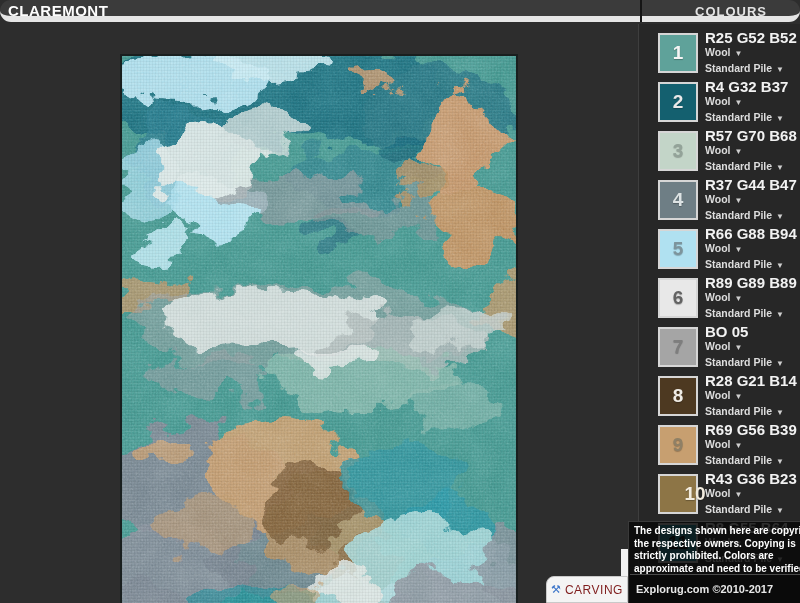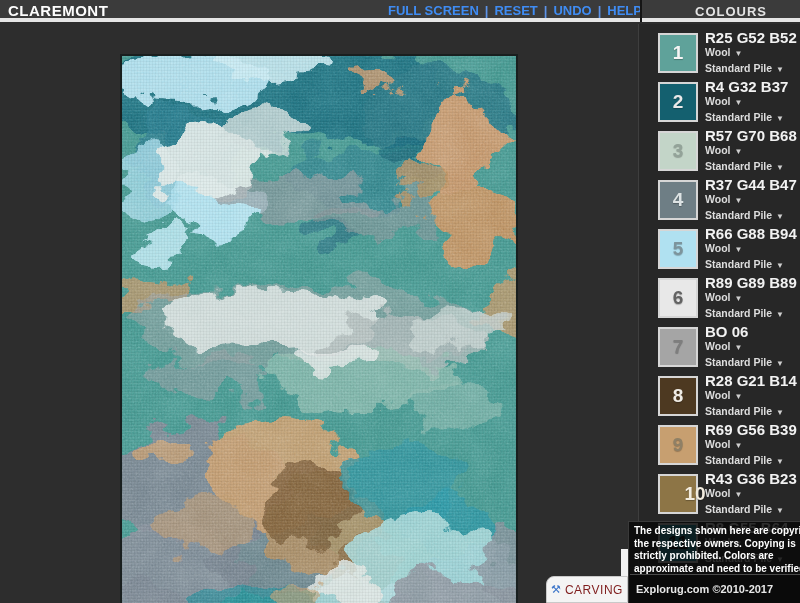--- a/index.html
+++ b/index.html
@@ -1,20 +1,20 @@
 <!DOCTYPE html>
 <html><head>
 <meta charset="utf-8">
 <style>
   html,body{margin:0;padding:0;background:#1c1c1c;}
   *{box-sizing:border-box;font-family:"Liberation Sans","DejaVu Sans",sans-serif;}
   .screen{position:relative;width:800px;height:603px;overflow:hidden;background:#2d2d2d;}
 
   
-  .topbar{position:absolute;left:0;top:0;width:800px;height:22px;background:#3b3b3b;border-bottom:4px solid #e5e5e5;z-index:30;}
+  .topbar{position:absolute;left:0;top:0;width:800px;height:22px;background:#3b3b3b;border-bottom:6px solid #e5e5e5;z-index:30;border-radius:11px;}
   .brand{position:absolute;left:8px;top:2px;font-size:15px;font-weight:bold;color:#fdfdfd;letter-spacing:.5px;}
   .topbar-links{position:absolute;left:388px;top:3px;font-size:13px;font-weight:bold;color:#3f8cf3;white-space:nowrap;}
   .topbar-links a{color:#3f8cf3;text-decoration:none;cursor:pointer;}
   .topbar-links .sep{color:#5d93e8;margin:0 6px;font-weight:bold;}
   .topbar-right{position:absolute;left:640px;top:0;width:180px;height:22px;border-left:2px solid #151515;display:flex;align-items:center;justify-content:center;}
   .panel-title{font-size:13px;font-weight:bold;color:#e3e3e3;letter-spacing:1px;}
 
   
   .main-area{position:absolute;left:0;top:24px;width:637px;height:579px;background:#2d2d2d;}
   .rug{position:absolute;left:120px;top:30px;width:398px;height:566px;border:2px solid #191f1f;background:#3f948c;z-index:5;}
@@ -48,21 +48,20 @@
   .carving-label{font-size:12px;color:#7f1d1d;letter-spacing:.5px;}
   .carving-ico{font-size:11px;color:#3b74c9;line-height:11px;}
 </style>
 </head>
 <body>
 
 <div class="screen">
 
   <div class="topbar">
     <div class="brand">CLAREMONT</div>
-    <div class="topbar-links"><a>FULL SCREEN</a><span class="sep">|</span><a>RESET</a><span class="sep">|</span><a>UNDO</a><span class="sep">|</span><a>HELP</a></div>
     <div class="topbar-right">
       <span class="panel-title">COLOURS</span>
     </div>
   </div>
 
   <div class="main-area">
     <div class="rug">
       <svg width="394" height="562" viewBox="0 0 394 562" preserveAspectRatio="none">
         <defs>
           <filter id="rough" x="-25%" y="-25%" width="150%" height="150%">
@@ -213,21 +212,21 @@
             <div class="item-code">R89 G89 B89</div>
             <div class="item-row"><span>Wool</span><span class="dd-arrow">▼</span></div>
             <div class="item-row"><span>Standard Pile</span><span class="dd-arrow">▼</span></div>
           </div>
         </div>
         <div class="colour-item">
           <div class="swatch" style="background: rgb(165, 165, 165);">
             <span class="swatch-num" style="color: rgb(126, 126, 126);">7</span>
           </div>
           <div class="item-labels">
-            <div class="item-code">BO 06</div>
+            <div class="item-code">BO 05</div>
             <div class="item-row"><span>Wool</span><span class="dd-arrow">▼</span></div>
             <div class="item-row"><span>Standard Pile</span><span class="dd-arrow">▼</span></div>
           </div>
         </div>
         <div class="colour-item">
           <div class="swatch" style="background: rgb(77, 57, 33);">
             <span class="swatch-num" style="color: rgb(241, 237, 230);">8</span>
           </div>
           <div class="item-labels">
             <div class="item-code">R28 G21 B14</div>

